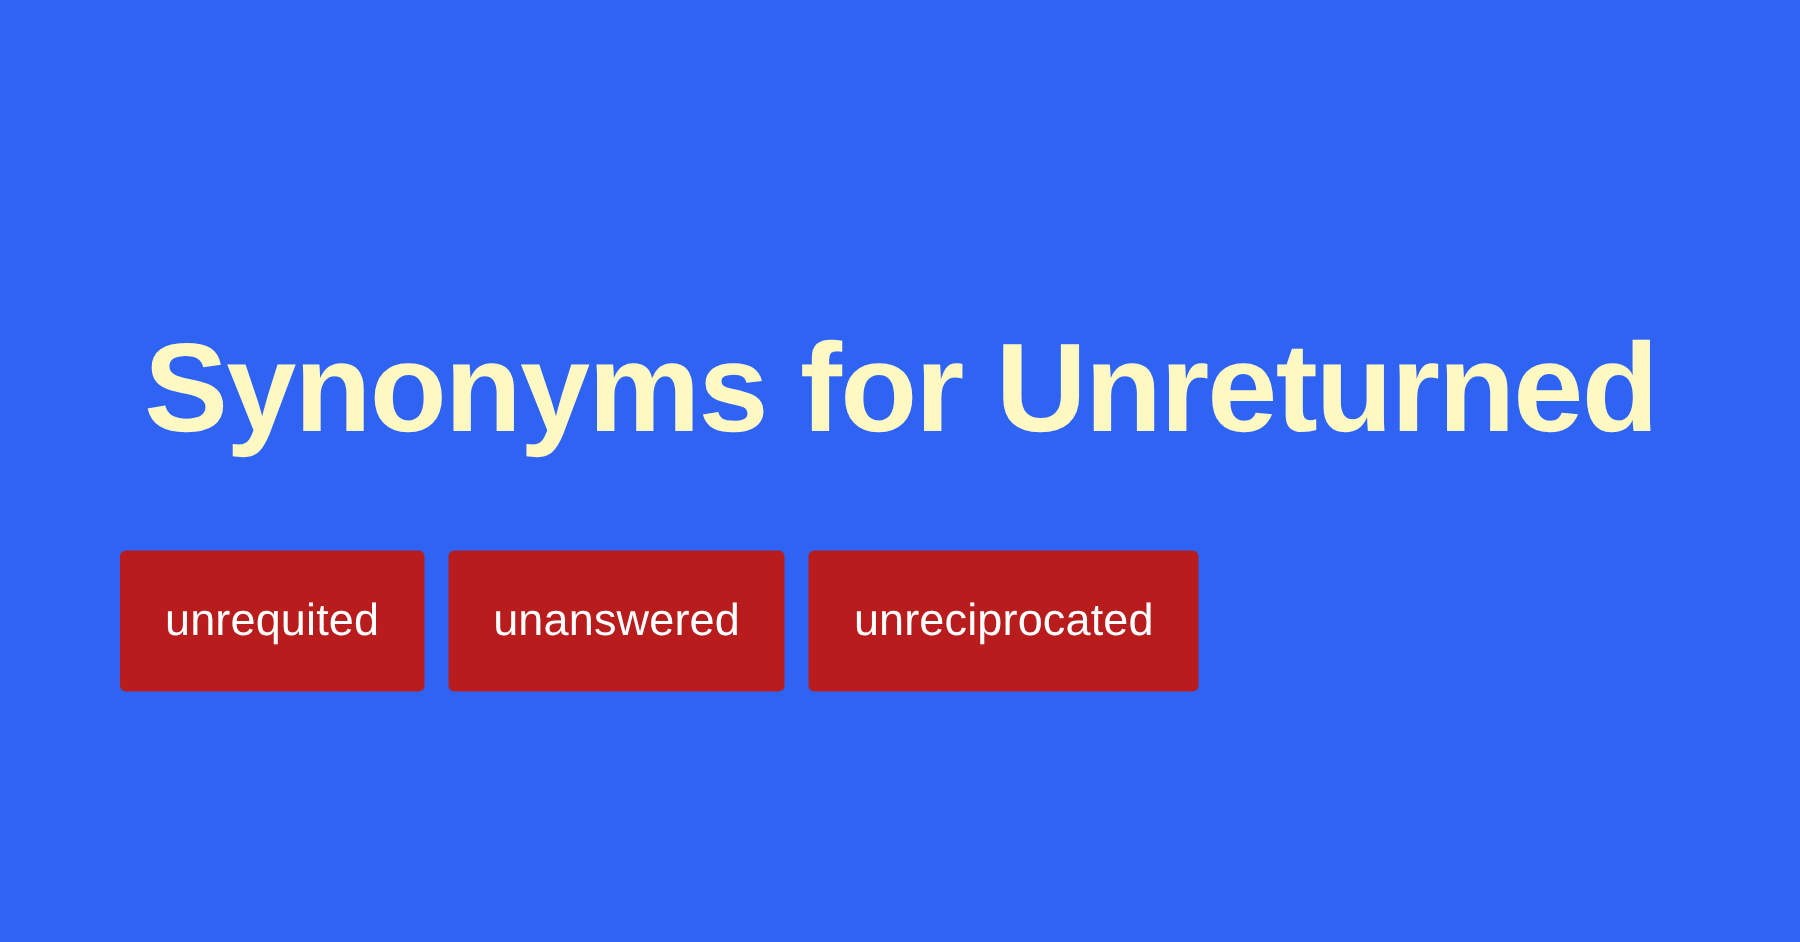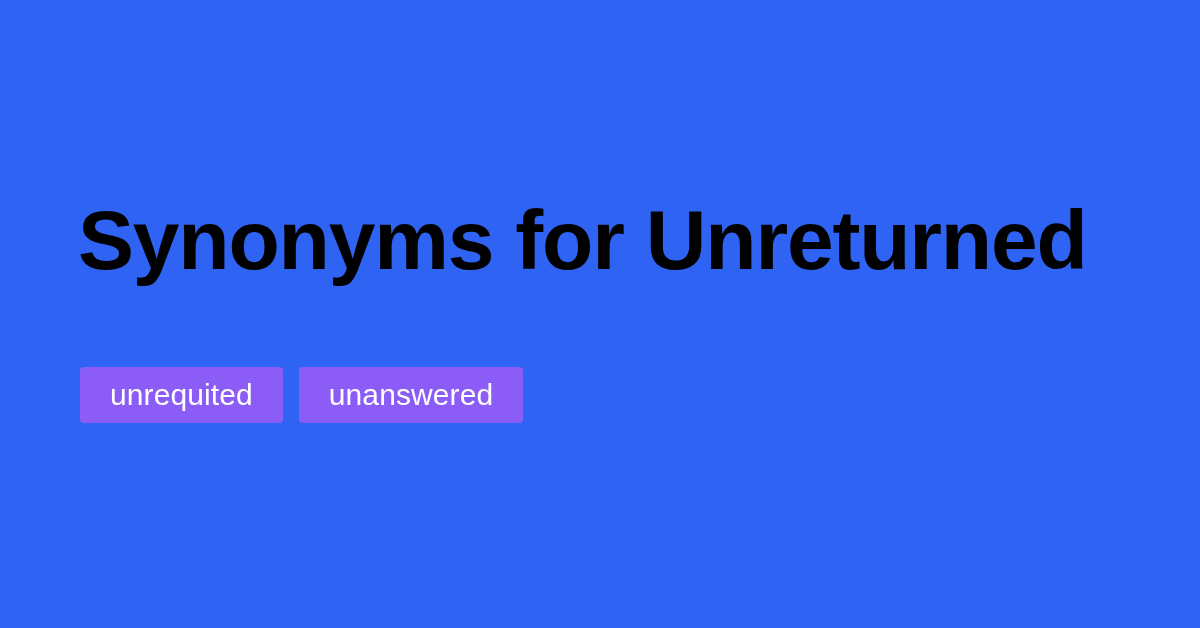--- a/index.html
+++ b/index.html
@@ -46,63 +46,64 @@
     white-space: nowrap;
     text-transform: capitalize;
   }
 
   
   .headline {
     position: absolute;
     left: 78px;
     top: 196px;
     width: 1050px;
-    margin: 0;
-    color: #000000;
+    margin: 18px;
+    color: #fef9c3;
     font-size: 84px;
     font-weight: 700;
     line-height: 1.05;
     letter-spacing: -1.2px;
     white-space: nowrap;
   }
 
   
   .chips {
     position: absolute;
     left: 80px;
     top: 367px;
     width: 1040px;
     display: flex;
     flex-wrap: wrap;
     gap: 20px 16px;
     align-content: flex-start;
   }
   .chip {
-    height: 56px;
+    height: 94px;
     box-sizing: border-box;
     display: flex;
     align-items: center;
     justify-content: center;
     padding: 0 30px;
-    background: #8b5cf6;
+    background: #b91c1c;
     border-radius: 4px;
     color: #ffffff;
     font-size: 30px;
     font-weight: 400;
     line-height: 1;
     letter-spacing: 0.1px;
     white-space: nowrap;
   }
 </style>
 </head>
 <body>
 
 <div class="og-card">
 
 
   <h1 class="headline">Synonyms for Unreturned</h1>
 
   <div class="chips">
     <div class="chip">unrequited</div>
     <div class="chip">unanswered</div>
+    <div class="chip">unreciprocated</div>
   </div>
 
 </div>
 
 </body></html>

